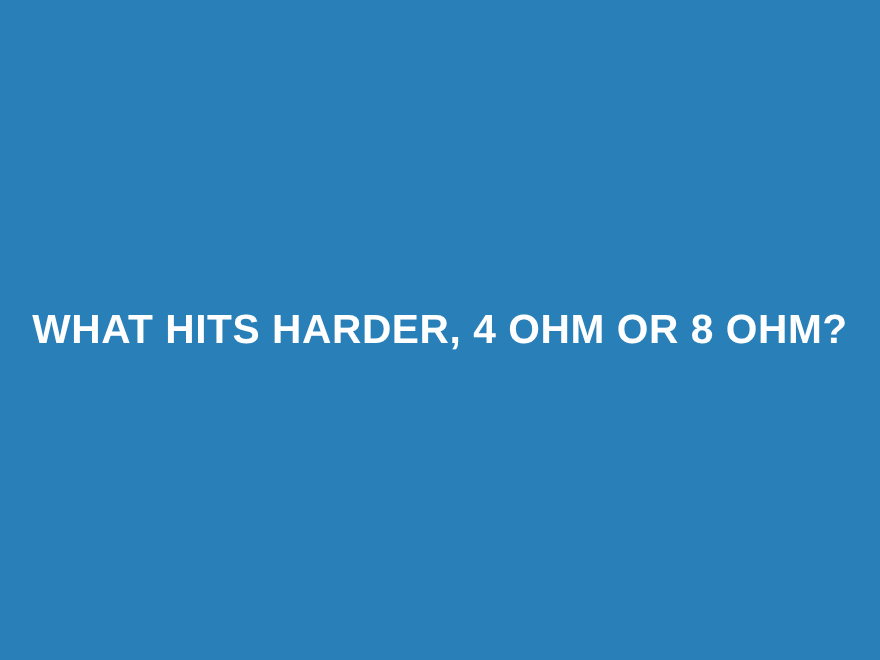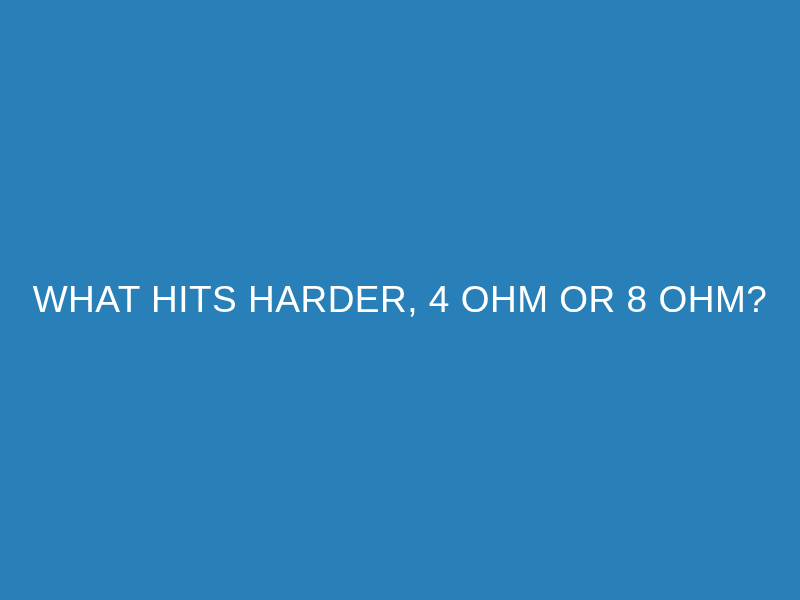--- a/index.html
+++ b/index.html
@@ -33,21 +33,21 @@
     justify-content: center;
     text-align: center;
   }
 
   .banner-title {
     margin: 0;
     padding: 0;
     color: #ffffff;
     font-family: "Liberation Sans", "DejaVu Sans", sans-serif;
     font-size: 37px;
-    font-weight: 400;
+    font-weight: 700;
     line-height: 1.25;
     letter-spacing: 0.5px;
     text-transform: uppercase;
     text-align: center;
     white-space: nowrap;
     -webkit-font-smoothing: antialiased;
   }
 </style>
 </head>
 <body>

